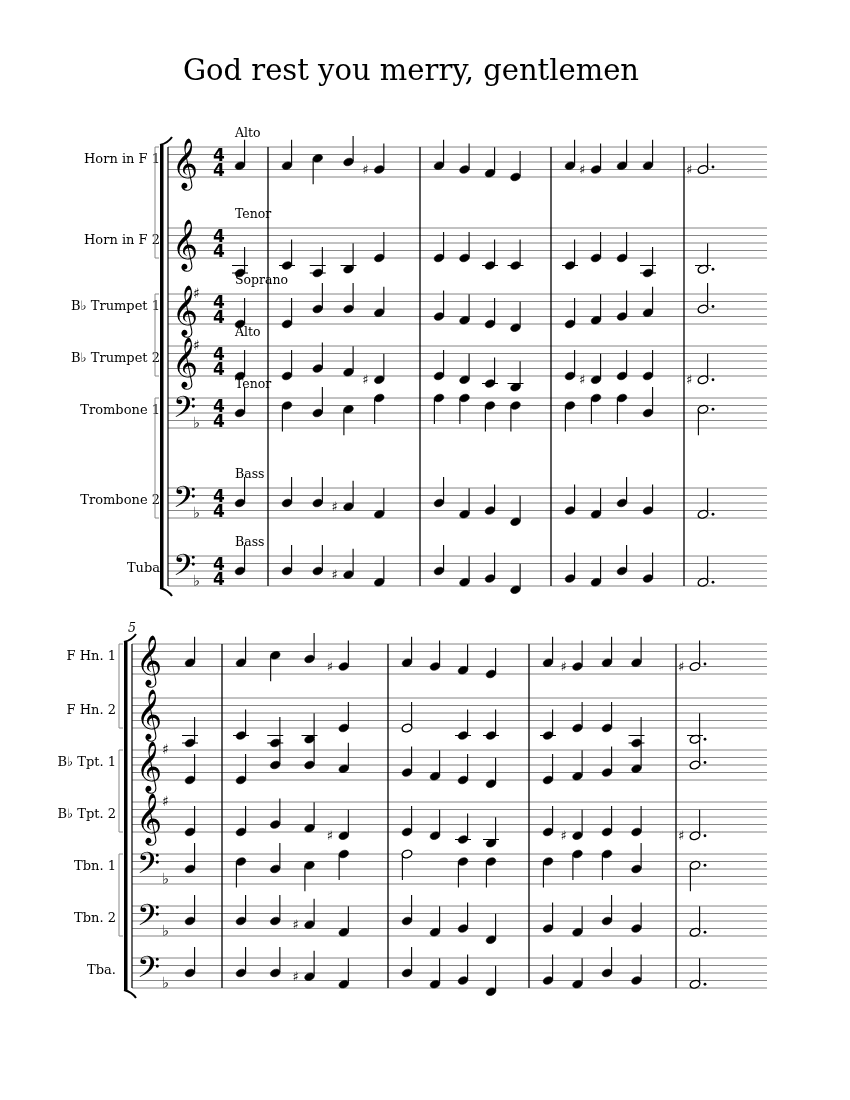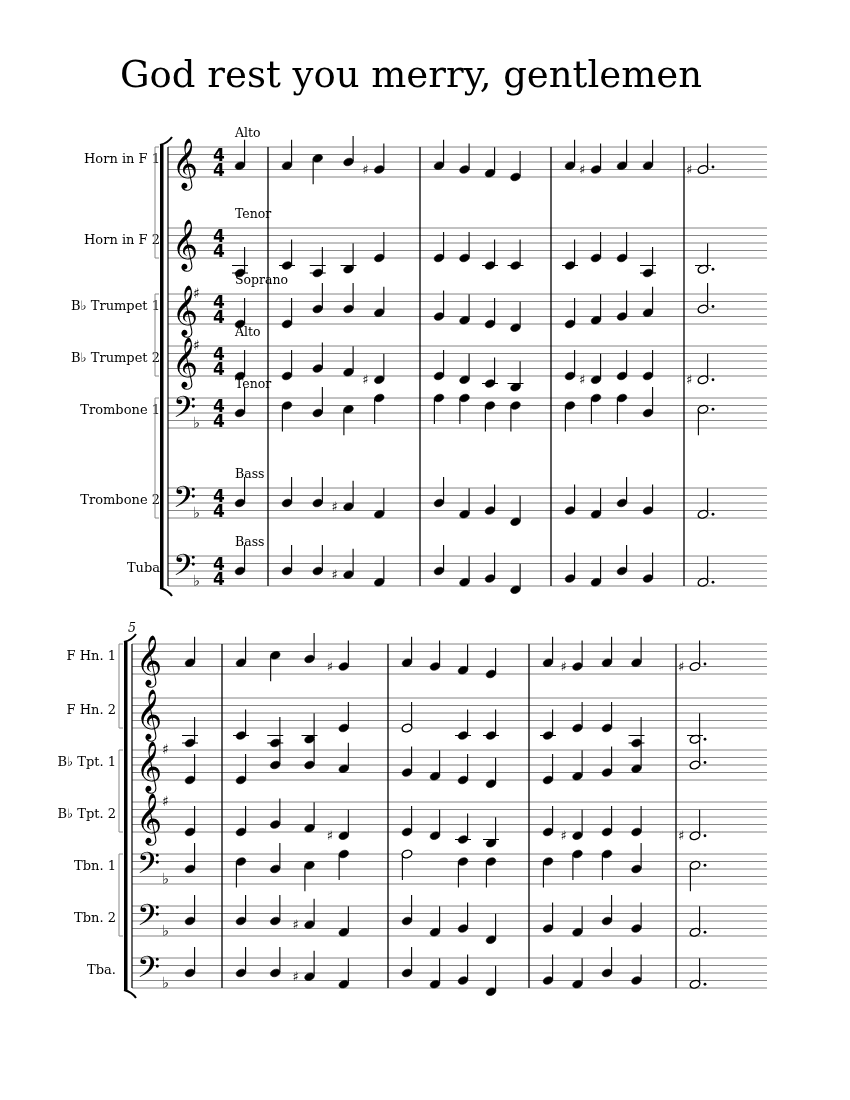--- a/index.html
+++ b/index.html
@@ -1,17 +1,17 @@
 <!DOCTYPE html>
 <html><head>
 <meta charset="utf-8">
 <style>
   html, body { margin: 0; padding: 0; background: #ffffff; }
   body { width: 850px; height: 1100px; position: relative; overflow: hidden; font-family: "DejaVu Serif", "Liberation Serif", serif; color: #000; }
-  .title { position: absolute; left: 0; width: 822px; top: 53px; text-align: center; font-family: "DejaVu Serif", "Liberation Serif", serif; font-size: 37px; letter-spacing: 0px; }
+  .title { position: absolute; left: 0; width: 822px; top: 53px; text-align: center; font-family: "DejaVu Serif", "Liberation Serif", serif; font-size: 29px; letter-spacing: 0px; }
   svg.score { position: absolute; left: 0; top: 0; }
   .label { font-family: "DejaVu Serif", "Liberation Serif", serif; font-size: 13px; }
   .smalllabel { font-family: "DejaVu Serif", "Liberation Serif", serif; font-size: 12.5px; }
 </style>
 </head>
 <body>
 
 <div class="title">God rest you merry, gentlemen</div>
 
 <svg class="score" width="850" height="1100" viewBox="0 0 850 1100" xmlns="http://www.w3.org/2000/svg">

